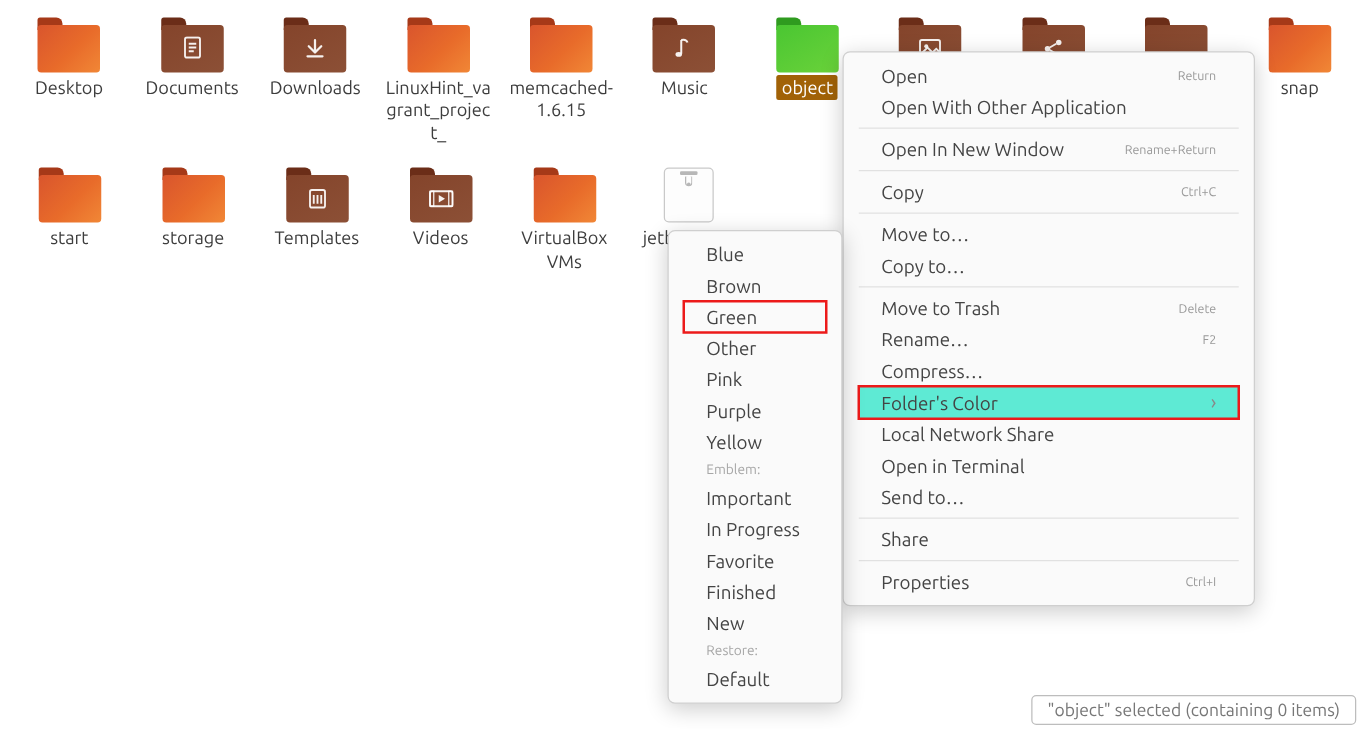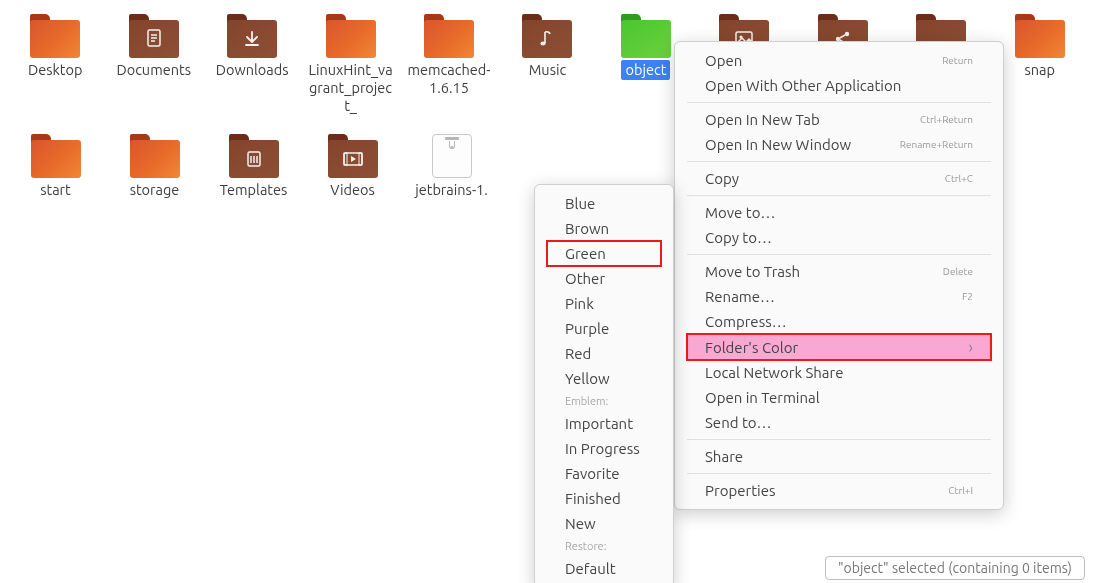--- a/index.html
+++ b/index.html
@@ -1,34 +1,34 @@
 <!DOCTYPE html>
 <html><head>
   <meta charset="utf-8">
   <style>
     * { margin: 0; padding: 0; box-sizing: border-box; font-family: Ubuntu, 'Segoe UI', sans-serif; }
     body { background: #ffffff; width: 1095px; height: 583px; position: relative; overflow: hidden; color: #3c3c3c; font-size: 14px; }
     .desktop { position: relative; padding: 14px 6px; display: flex; flex-wrap: wrap; align-content: flex-start; width: 1095px; justify-content: center; }
     .item { width: 99px; display: flex; flex-direction: column; align-items: center; margin: 0 0 18px 0; cursor: default; }
     .label { text-align: center; font-size: 14.5px; color: #3d3d3d; line-height: 1.25; margin-top: 2px; max-width: 95px; word-break: break-word; padding: 1px 4px; border-radius: 2px; }
-    .label.sel { background: #3b82f6; color: #fff; }
+    .label.sel { background: #a16207; color: #fff; }
     .folder { width: 50px; height: 44px; position: relative; }
     .tab { position: absolute; left: 0; top: 0; width: 20px; height: 10px; border-radius: 2px 5px 0 0; }
     .body { position: absolute; left: 0; top: 6px; right: 0; bottom: 0; border-radius: 3px; display: flex; align-items: center; justify-content: center; }
     .orange .tab { background: #a63918; } .orange .body { background: linear-gradient(135deg,#d9552d,#e86b2a 55%,#f18736); }
     .brown .tab { background: #6b2d18; } .brown .body { background: linear-gradient(150deg,#84442b,#8c5036); }
     .green .tab { background: #2f9b1f; } .green .body { background: linear-gradient(150deg,#4ac632,#6ad23a); }
     .archive { width: 40px; height: 44px; background:#fdfdfd; border:1px solid #c9c9c9; border-radius:4px; position:relative; display:flex;flex-direction:column;align-items:center;justify-content:flex-start;padding-top:2px; }
     .zip { width:16px; display:flex;flex-direction:column;align-items:center; }
     .zt { width:14px; height:3px; background:#b7b7b7; border-radius:1px; }
     .zp { width:6px; height:8px; border:1.5px solid #b7b7b7; border-top:none; border-radius:0 0 3px 3px; margin-top:1px; position:relative; }
     .zp::after{content:'';position:absolute;left:50%;top:60%;width:3px;height:3px;border-radius:50%;background:#b7b7b7;transform:translateX(-50%);}
     .menu { position:absolute; background:#fafafa; border:1px solid #cfcfcf; border-radius:6px; box-shadow:0 4px 18px rgba(0,0,0,.2); padding:6px 12px; font-size:15px; color:#444; }
     .mi { display:flex; justify-content:space-between; align-items:center; padding:4px 18px; cursor:default; white-space:nowrap; min-height:25px; }
-    .mi.hov { background:#f9a8d4; }
+    .mi.hov { background:#5eead4; }
     .mi .sc { color:#999; font-size:10px; }
     .mi.disabled, .mh { color:#a7a7a7; }
     .mh { padding:4px 18px; font-size:11px; }
     .sep { height:1px; background:#e1e1e1; margin:4px 0; }
     .arrow::after { content:'›'; color:#888; font-size:16px; margin-left:12px; }
     .redbox { outline:2.5px solid #ec1a1a; outline-offset:-1px; }
     .status { position:absolute; bottom:3px; right:10px; background:#fff; border:1px solid #bdbdbd; border-radius:4px; padding:3px 12px; font-size:14px; color:#777; }
     #row2 { width:100%; display:flex; }
     svg{display:block;}
   </style>
@@ -183,20 +183,27 @@
               <rect x="2" y="2" width="18" height="12" rx="1.5" fill="none" stroke="rgba(255,255,255,0.92)" stroke-width="1.5"></rect>
               <rect x="2" y="2" width="3" height="12" fill="none" stroke="rgba(255,255,255,0.92)" stroke-width="1"></rect>
               <rect x="17" y="2" width="3" height="12" fill="none" stroke="rgba(255,255,255,0.92)" stroke-width="1"></rect>
               <path d="M9 5 L14 8 L9 11 Z" fill="rgba(255,255,255,0.92)"></path>
             </svg>
           </div>
         </div>
         <div class="label">Videos</div>
       </div>
       <div class="item">
+        <div class="folder orange">
+          <div class="tab"></div>
+          <div class="body"></div>
+        </div>
+        <div class="label">VirtualBox VMs</div>
+      </div>
+      <div class="item">
         <div class="archive">
           <div class="zip">
             <div class="zt"></div>
             <div class="zp"></div>
           </div>
         </div>
         <div class="label">jetbrains-1.</div>
       </div>
     </div>
 </div>
@@ -204,24 +211,20 @@
 <div id="ctx" class="menu" style="left:674px; top:41px; width:330px;">
     <div class="mi">
       <span>Open</span>
       <span class="sc">Return</span>
     </div>
     <div class="mi">
       <span>Open With Other Application</span>
     </div>
     <div class="sep"></div>
     <div class="mi">
-      <span>Open In New Tab</span>
-      <span class="sc">Ctrl+Return</span>
-    </div>
-    <div class="mi">
       <span>Open In New Window</span>
       <span class="sc">Rename+Return</span>
     </div>
     <div class="sep"></div>
     <div class="mi">
       <span>Copy</span>
       <span class="sc">Ctrl+C</span>
     </div>
     <div class="sep"></div>
     <div class="mi">
@@ -275,23 +278,20 @@
       <span>Green</span>
     </div>
     <div class="mi">
       <span>Other</span>
     </div>
     <div class="mi">
       <span>Pink</span>
     </div>
     <div class="mi">
       <span>Purple</span>
-    </div>
-    <div class="mi">
-      <span>Red</span>
     </div>
     <div class="mi">
       <span>Yellow</span>
     </div>
     <div class="mh">Emblem:</div>
     <div class="mi">
       <span>Important</span>
     </div>
     <div class="mi">
       <span>In Progress</span>

